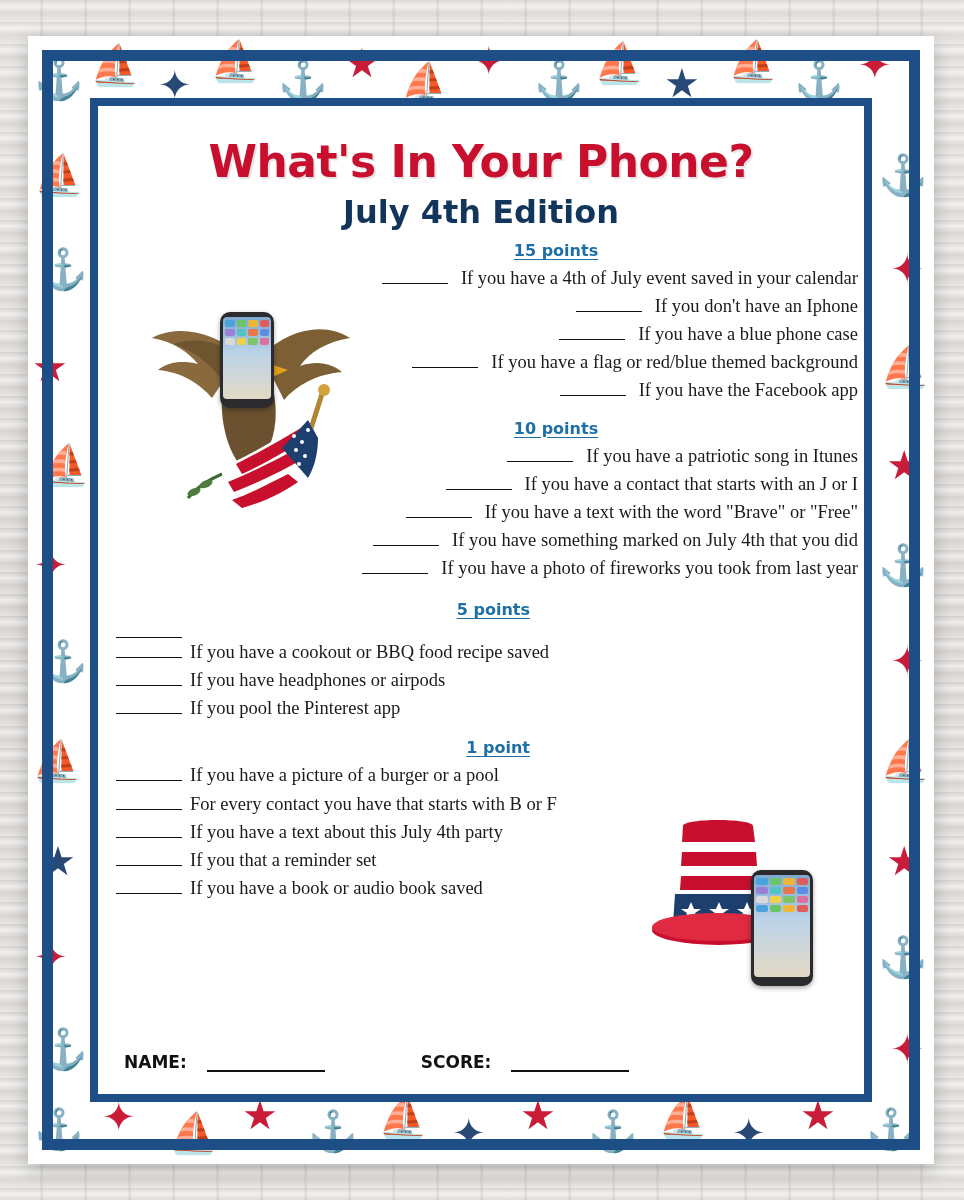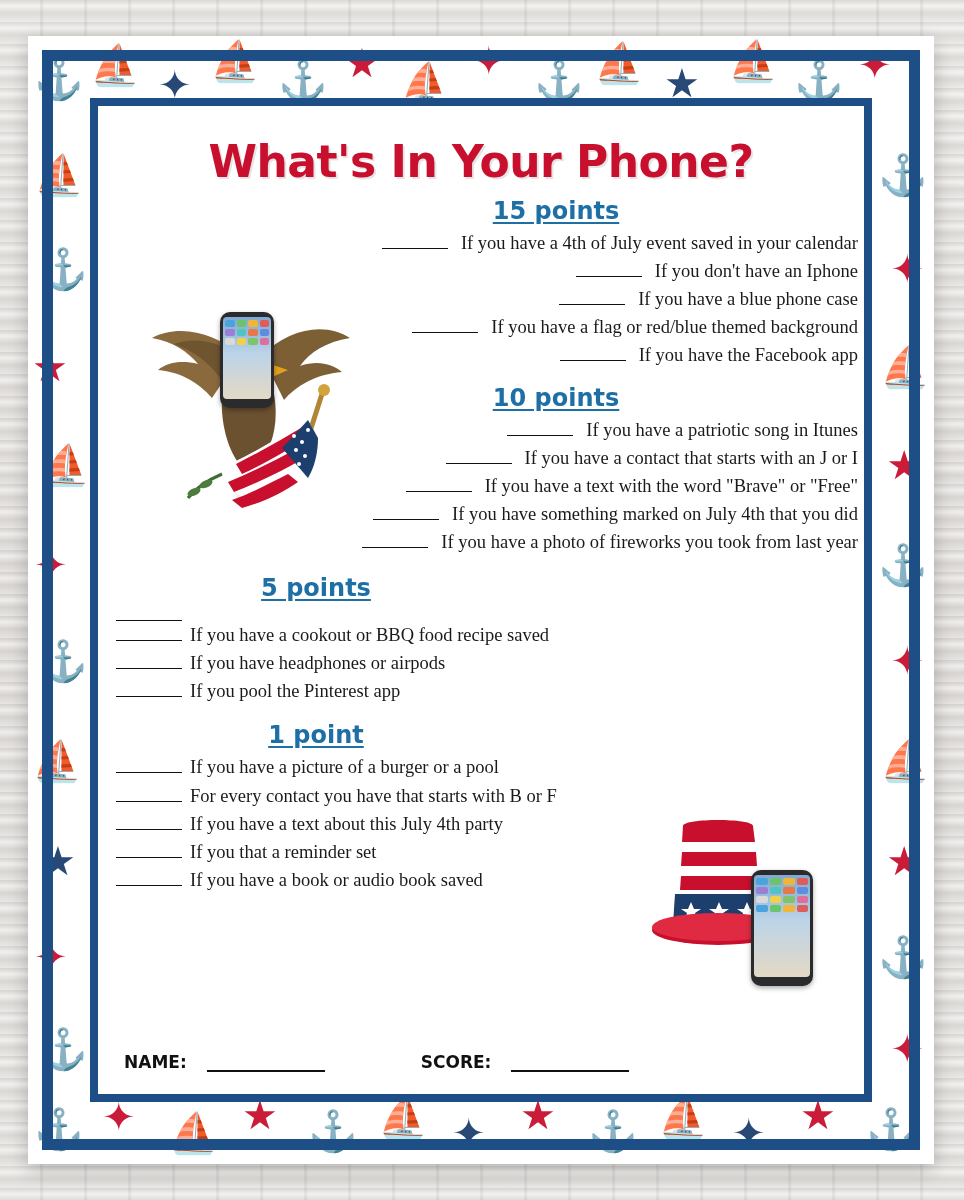--- a/index.html
+++ b/index.html
@@ -109,29 +109,29 @@
     margin-top: 6px;
     font-family: "DejaVu Sans", sans-serif;
     font-weight: bold;
     font-size: 32px;
     color: #12355b;
   }
 
   .section-head {
     font-family: "DejaVu Sans", sans-serif;
     font-weight: bold;
-    font-size: 24px;
+    font-size: 16px;
     color: #1d6fa5;
     text-decoration: underline;
     text-underline-offset: 3px;
   }
 
   .group { position: relative; }
   .group-head-right { text-align: center; padding-left: 150px; }
-  .group-head-left  { text-align: center; padding-right: 330px; }
+  .group-head-left  { text-align: right; padding-right: 330px; }
 
   ul.items {
     list-style: none;
     margin: 4px 0 0 0;
     padding: 0;
   }
   ul.items li {
     display: flex;
     align-items: baseline;
     gap: 8px;
@@ -279,20 +279,21 @@
     <span class="motif red" style="left:772px; bottom:28px;">★</span>
     <span class="motif" style="left:838px; bottom:14px;">⚓</span>
   </div>
 
   <div class="frame-outer"></div>
   <div class="frame-inner"></div>
 
   <div class="page-white">
 
     <div class="title">What's In Your Phone?</div>
+    <div class="subtitle">July 4th Edition</div>
 
     <div class="group grp-right" style="margin-top:10px;">
       <div class="section-head group-head-right">15 points</div>
       <ul class="items">
         <li>
             <span class="blank"></span>
             <span>If you have a 4th of July event saved in your calendar</span>
           </li>
         <li>
             <span class="blank"></span>

